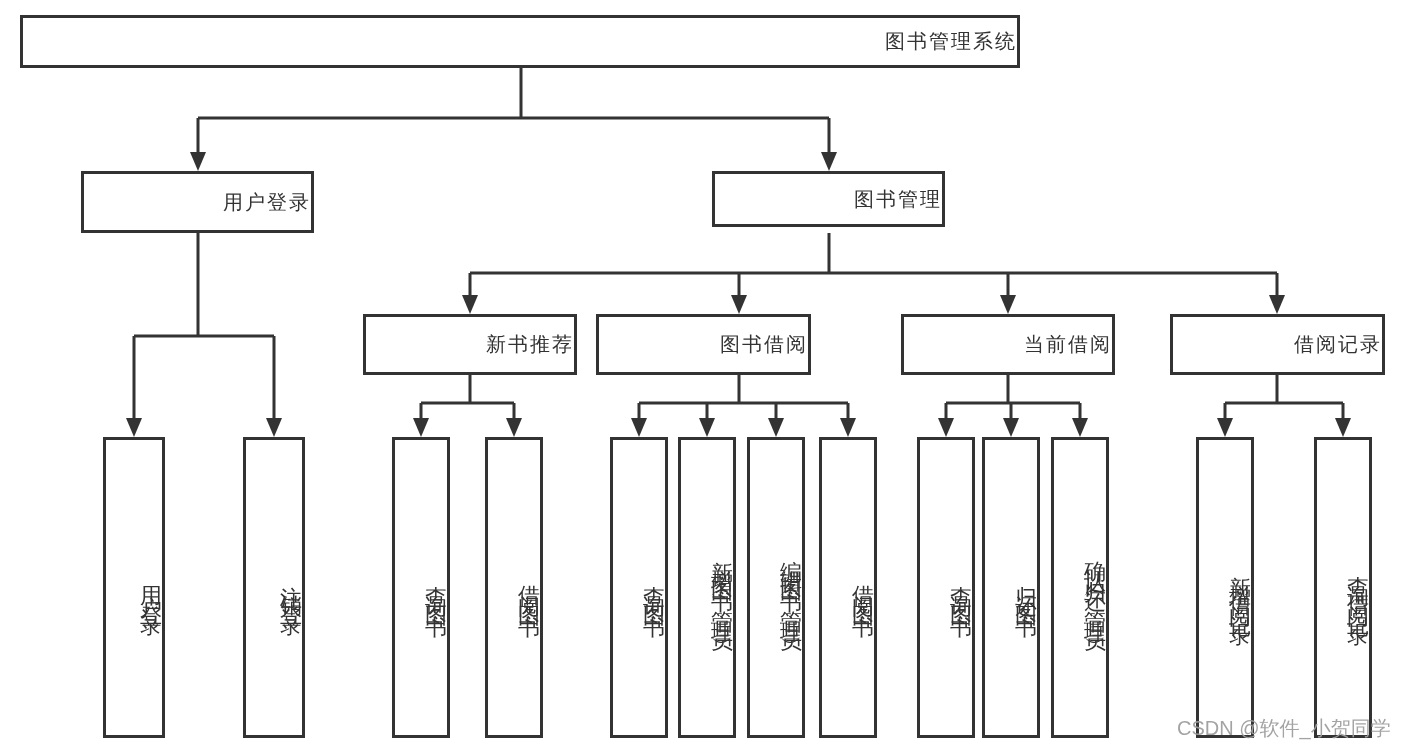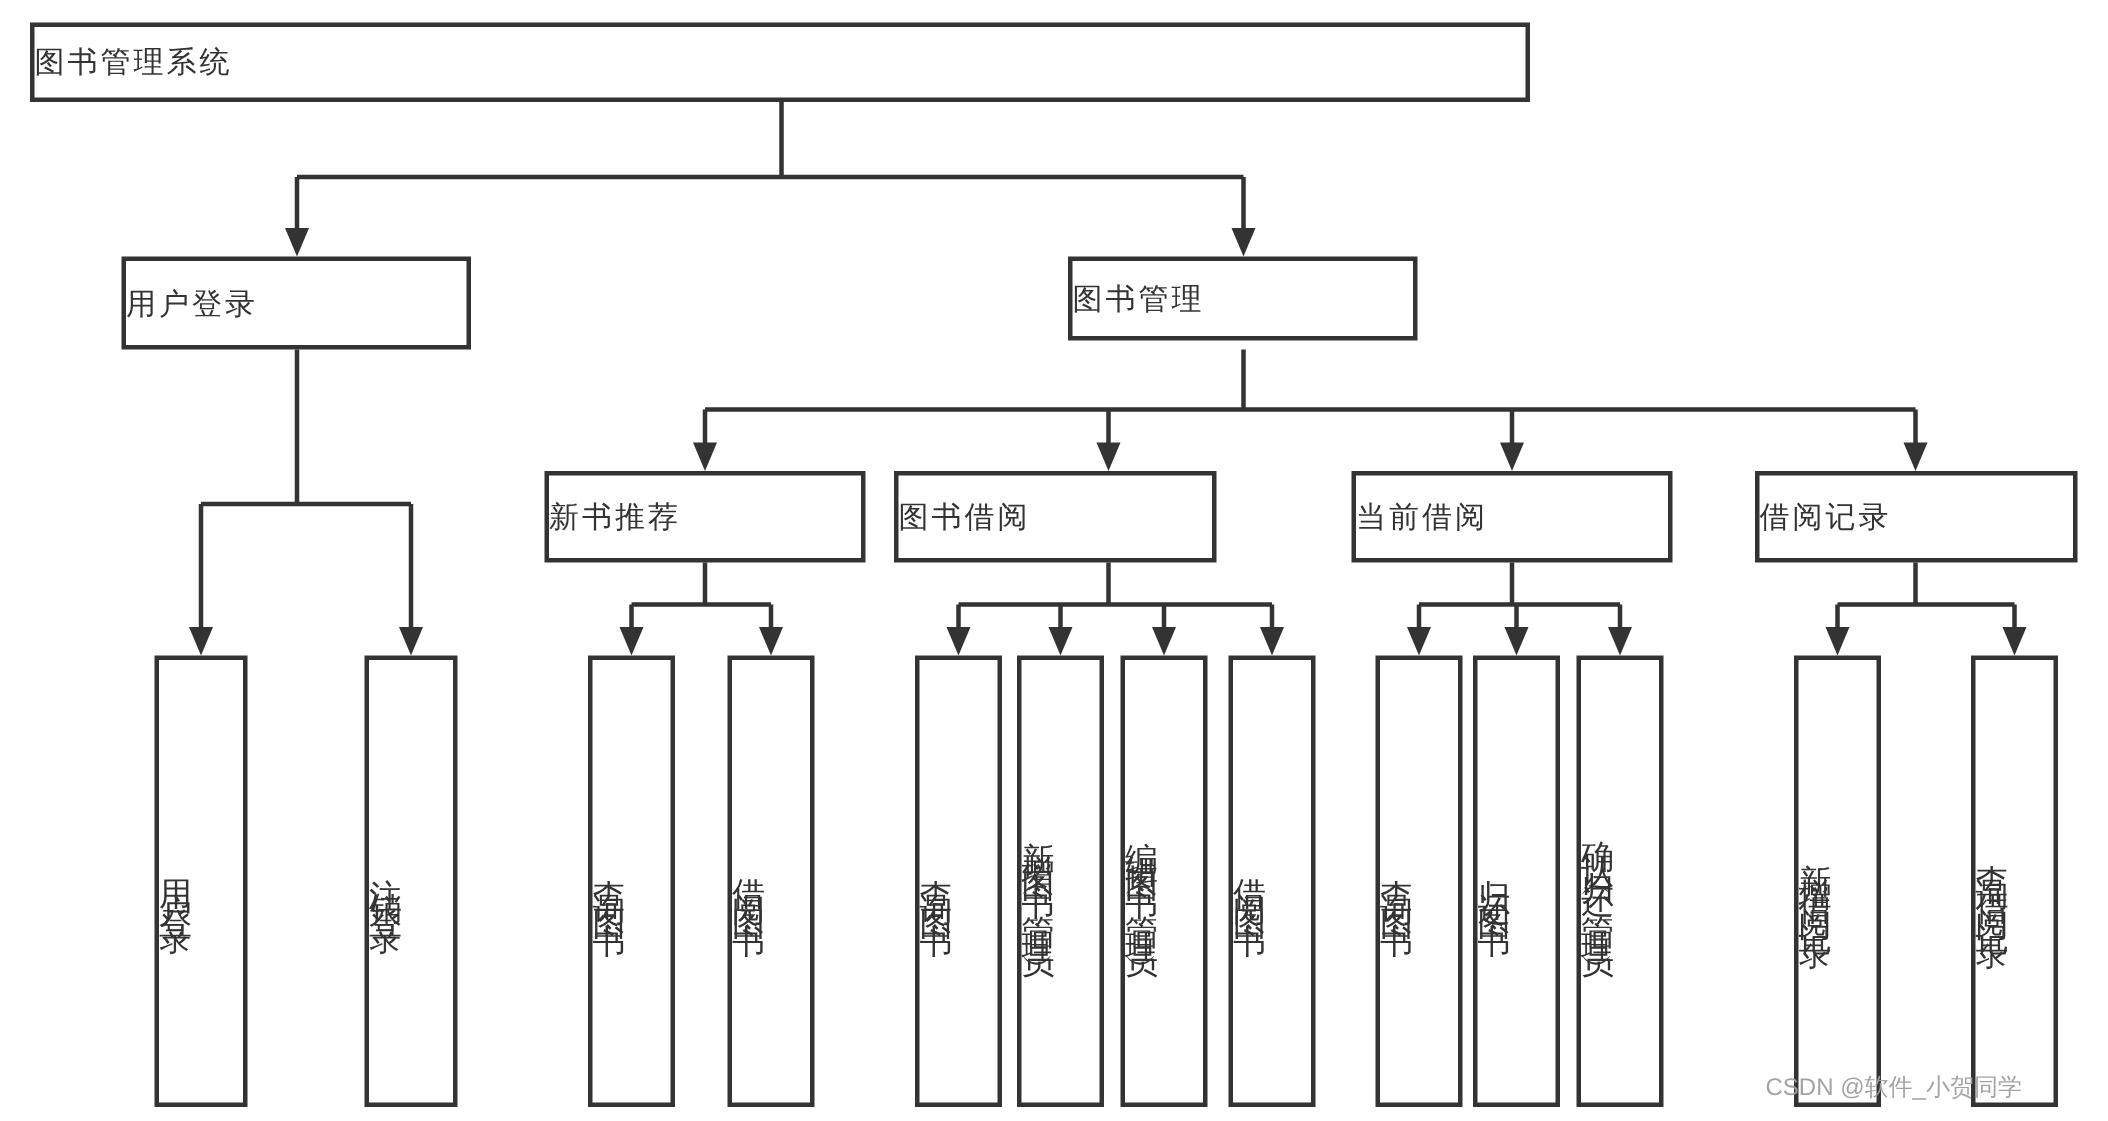--- a/index.html
+++ b/index.html
@@ -21,39 +21,39 @@
   }
   .wires path { stroke: #333333; stroke-width: 3; fill: none; }
   .wires polygon { fill: #333333; stroke: none; }
   .box {
     position: absolute;
     box-sizing: border-box;
     background: #ffffff;
     border: 3px solid #333333;
     display: flex;
     align-items: center;
-    justify-content: flex-start;
+    justify-content: flex-end;
     z-index: 1;
     font-size: 20px;
     letter-spacing: 2px;
     white-space: nowrap;
   }
   .box.leaf { font-size: 22px; }
   .leaf .vtext {
     writing-mode: vertical-rl;
     text-orientation: mixed;
     letter-spacing: 10px;
     line-height: 1;
   }
   .watermark {
     position: absolute;
     left: 1177px;
     top: 715px;
     z-index: 5;
-    font-size: 16px;
+    font-size: 20px;
     letter-spacing: 0px;
     color: rgba(158,158,158,0.95);
     white-space: nowrap;
   }
 </style>
 </head>
 <body>
 
 <div class="canvas">
 

